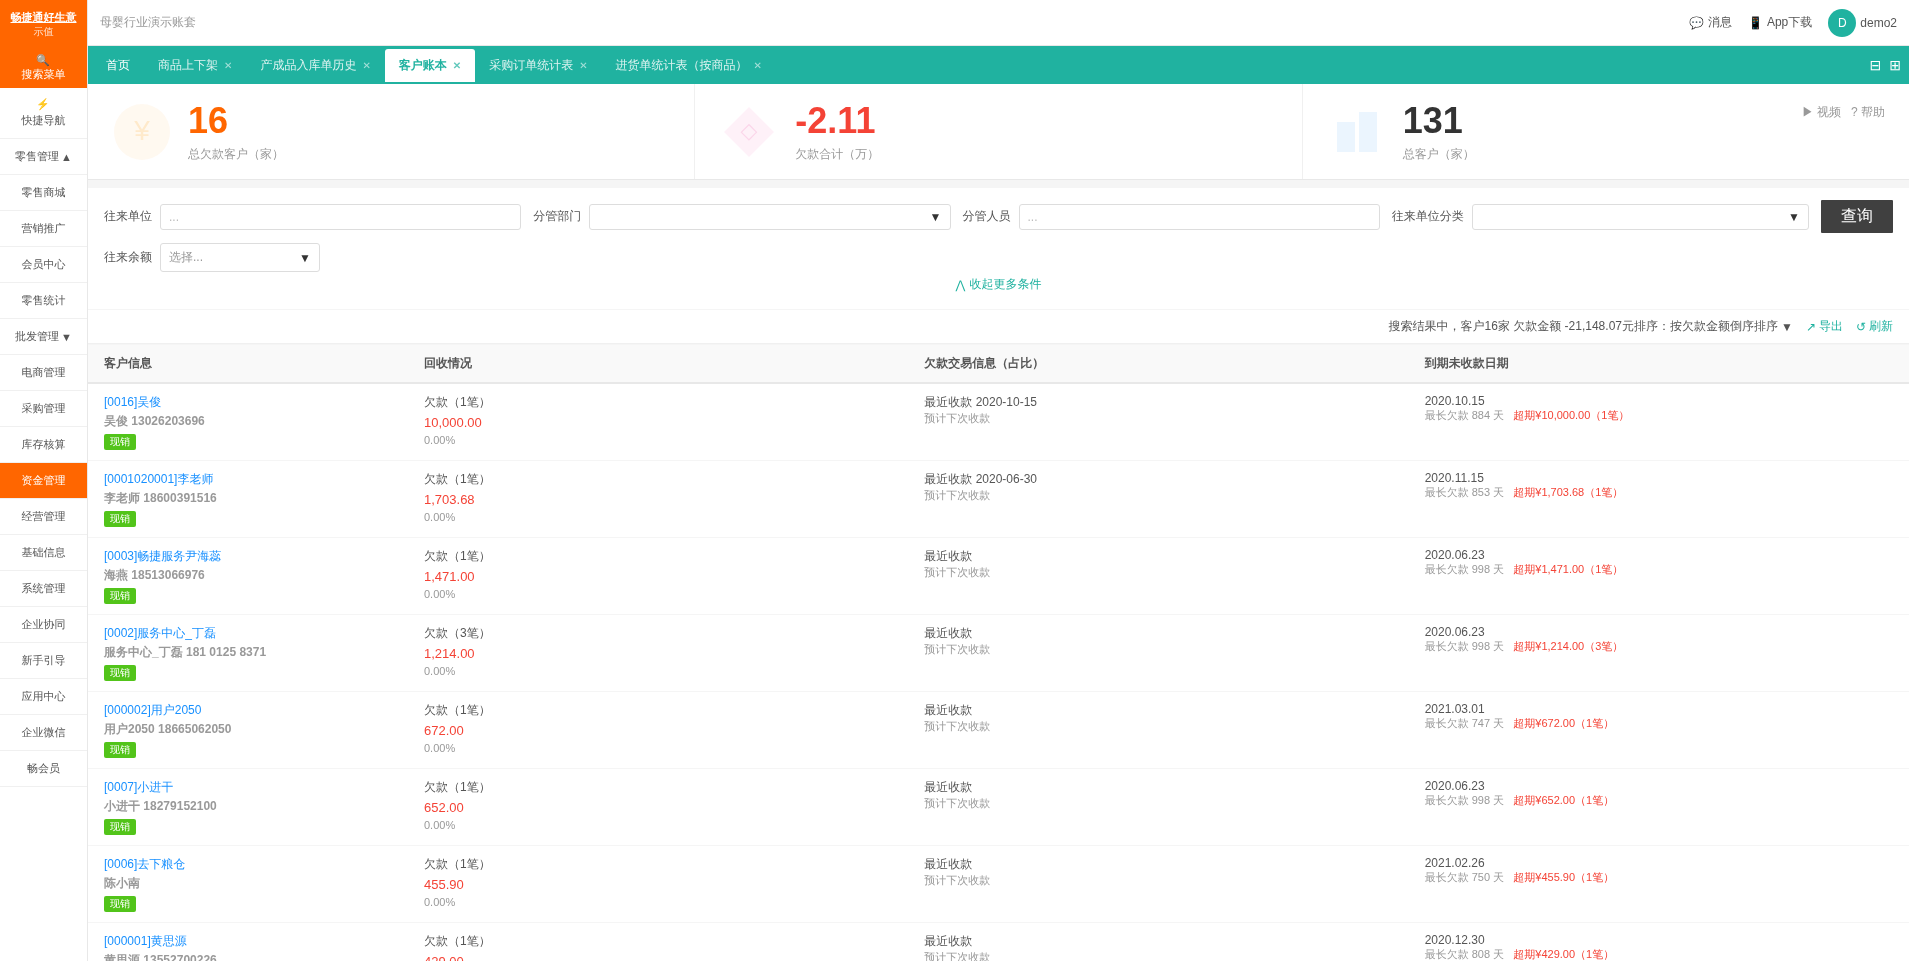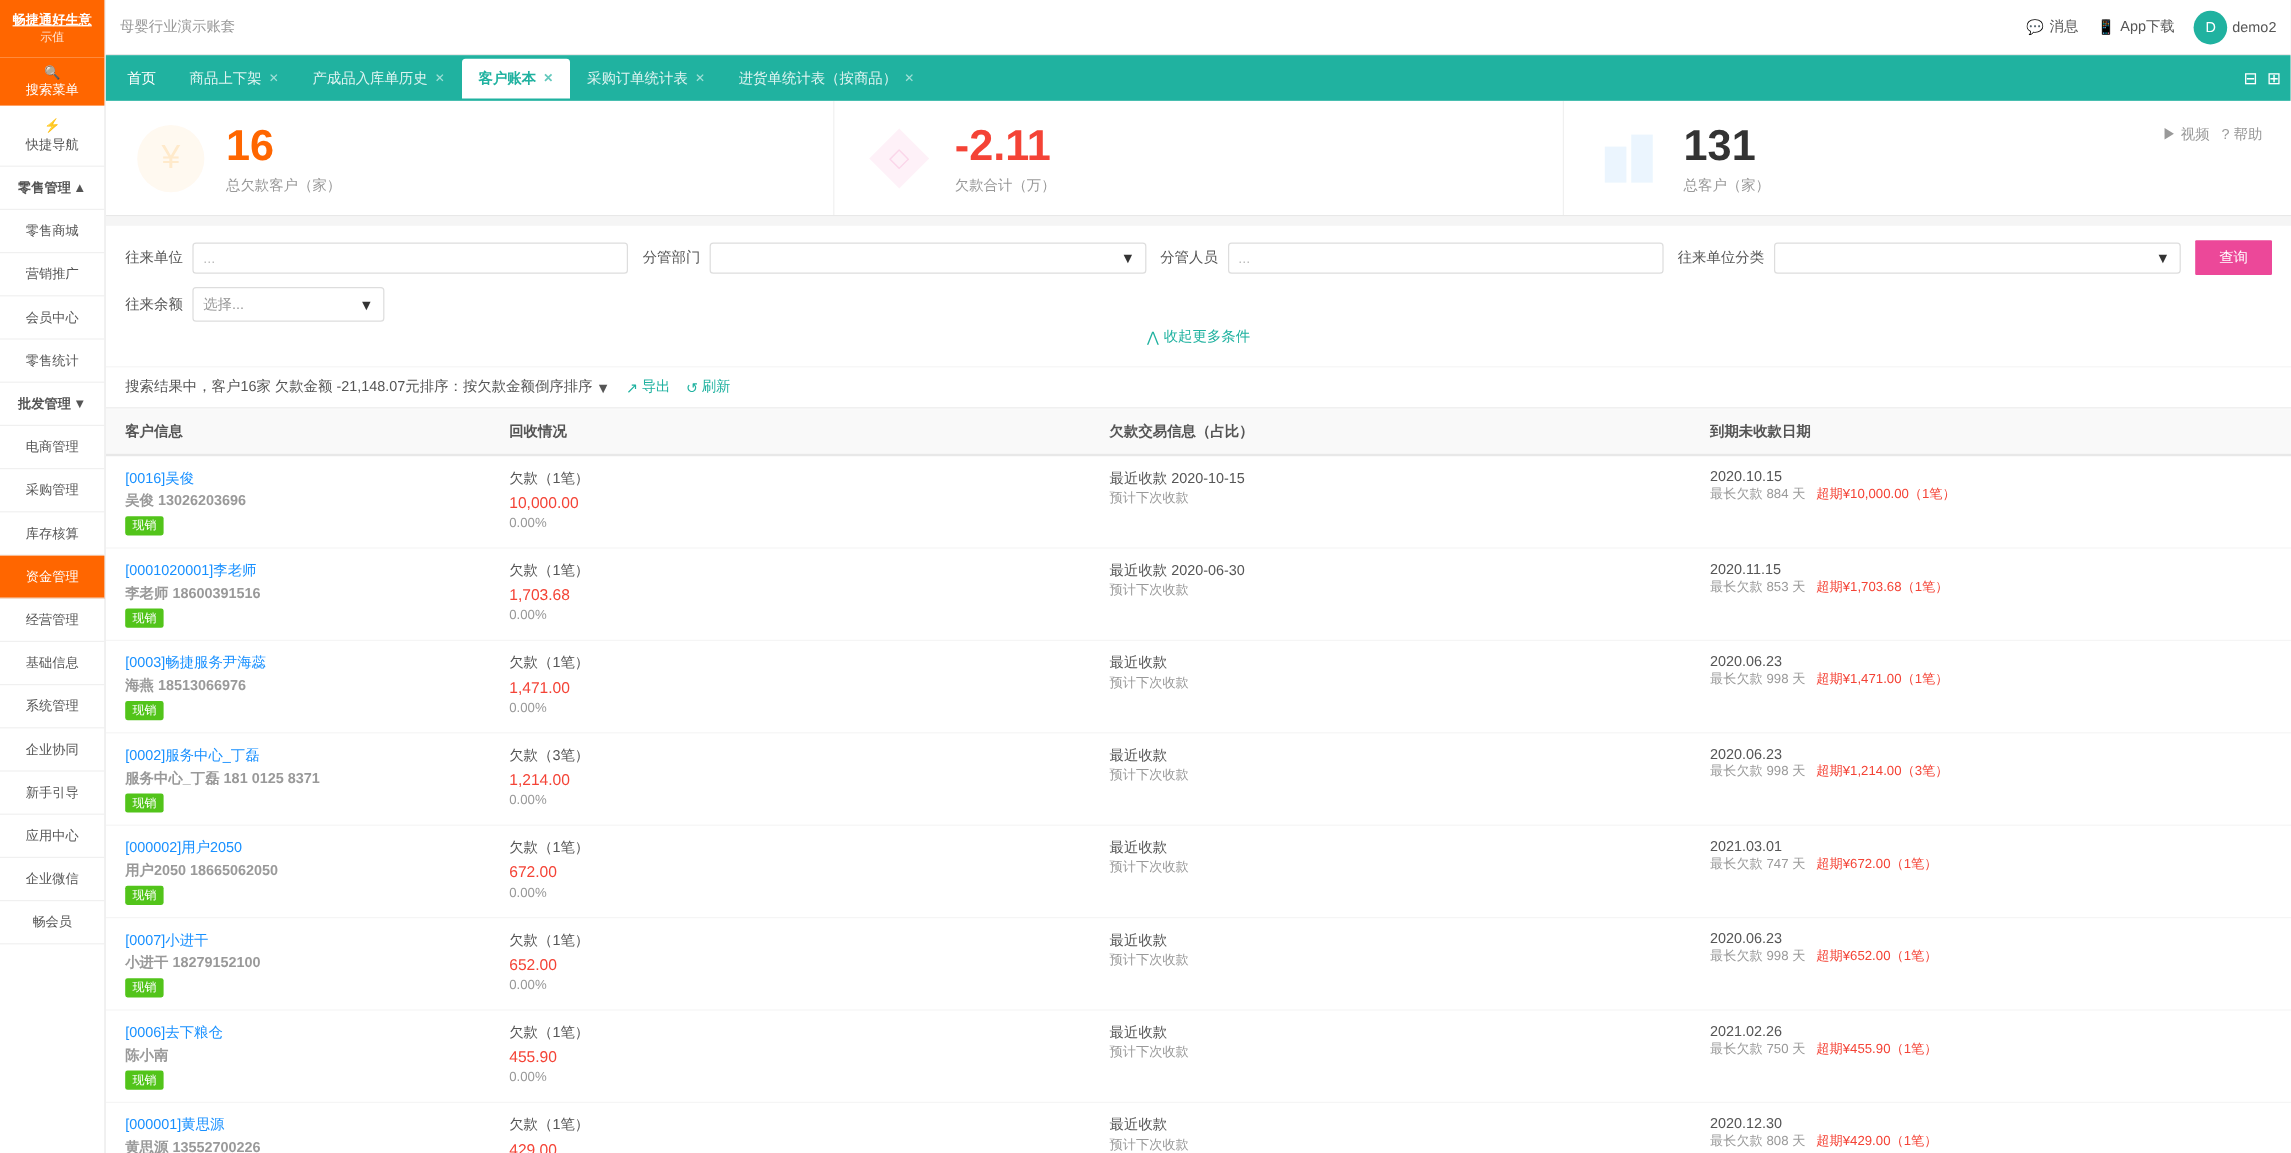--- a/index.html
+++ b/index.html
@@ -9,21 +9,21 @@
     .app-container { display: flex; height: 961px; overflow: hidden; }
     .sidebar { width: 88px; background: #fff; border-right: 1px solid #e8e8e8; display: flex; flex-direction: column; }
     .main-area { flex: 1; display: flex; flex-direction: column; overflow: hidden; }
 
     
     .sidebar-logo { background: #ff6600; padding: 8px; text-align: center; color: #fff; font-size: 11px; line-height: 1.3; min-height: 48px; display: flex; align-items: center; justify-content: center; }
     .sidebar-search { background: #ff6600; padding: 6px 8px; color: #fff; font-size: 11px; cursor: pointer; text-align: center; }
     .sidebar-nav-item { padding: 10px 4px; text-align: center; font-size: 11px; color: #555; cursor: pointer; border-bottom: 1px solid #f0f0f0; }
     .sidebar-nav-item.active { background: #ff6600; color: #fff; }
     .sidebar-nav-item .nav-label { margin-top: 2px; }
-    .sidebar-nav-expand { display: flex; align-items: center; justify-content: center; gap: 2px; font-weight: bold; }
+    .sidebar-nav-expand { display: flex; align-items: center; justify-content: center; gap: 2px; }
 
     
     .topbar { background: #fff; height: 46px; display: flex; align-items: center; justify-content: space-between; padding: 0 12px; border-bottom: 1px solid #e8e8e8; }
     .topbar-title { font-size: 12px; color: #999; }
     .topbar-right { display: flex; align-items: center; gap: 16px; font-size: 12px; color: #555; }
     .topbar-right-item { display: flex; align-items: center; gap: 4px; cursor: pointer; }
 
     
     .tabs-bar { background: #20b2a0; display: flex; align-items: center; min-height: 38px; padding: 0 4px; }
     .tab-item { padding: 8px 14px; font-size: 12px; color: rgba(255,255,255,0.85); cursor: pointer; display: flex; align-items: center; gap: 6px; white-space: nowrap; border-radius: 3px 3px 0 0; }
@@ -50,26 +50,26 @@
     .stat-main .stat-label { font-size: 12px; color: #999; margin-top: 4px; }
     .stat-help { margin-left: auto; display: flex; align-items: center; gap: 10px; font-size: 12px; color: #999; align-self: flex-start; padding-top: 4px; }
 
     
     .filter-section { background: #fff; margin-top: 8px; padding: 12px 16px; }
     .filter-row { display: flex; align-items: center; gap: 12px; margin-bottom: 10px; }
     .filter-item { display: flex; align-items: center; gap: 8px; flex: 1; }
     .filter-label { font-size: 12px; color: #555; white-space: nowrap; }
     .filter-input { flex: 1; border: 1px solid #ddd; border-radius: 3px; padding: 5px 8px; font-size: 12px; color: #333; display: flex; align-items: center; justify-content: space-between; cursor: pointer; min-width: 160px; }
     .filter-select { flex: 1; border: 1px solid #ddd; border-radius: 3px; padding: 5px 8px; font-size: 12px; color: #333; display: flex; align-items: center; justify-content: space-between; cursor: pointer; min-width: 160px; }
-    .filter-btn { background: #ec4899; color: #fff; border: none; border-radius: 1px; padding: 6px 20px; font-size: 12px; cursor: pointer; }
+    .filter-btn { background: #404040; color: #fff; border: none; border-radius: 1px; padding: 6px 20px; font-size: 16px; cursor: pointer; }
     .collapse-row { text-align: center; color: #20b2a0; font-size: 12px; cursor: pointer; padding: 4px; display: flex; align-items: center; justify-content: center; gap: 4px; }
     .filter-second-row { display: flex; align-items: center; gap: 12px; }
 
     
-    .results-info { background: #fff; padding: 8px 16px; margin-top: 1px; display: flex; align-items: center; justify-content: flex-start; border-bottom: 1px solid #f0f0f0; }
+    .results-info { background: #fff; padding: 8px 16px; margin-top: 1px; display: flex; align-items: center; justify-content: flex-end; border-bottom: 1px solid #f0f0f0; }
     .results-text { font-size: 12px; color: #555; }
     .results-actions { display: flex; align-items: center; gap: 13px; font-size: 12px; color: #555; }
     .results-actions span { cursor: pointer; display: flex; align-items: center; gap: 3px; }
     .results-actions span.link { color: #20b2a0; }
 
     
     .data-table { background: #fff; margin-top: 1px; width: 100%; }
     .table-header { display: grid; grid-template-columns: 320px 1fr 1fr 1fr; background: #f9f9f9; border-bottom: 2px solid #e8e8e8; }
     .th { padding: 10px 16px; font-size: 12px; color: #555; font-weight: bold; }
     .table-row-item { display: grid; grid-template-columns: 320px 1fr 1fr 1fr; border-bottom: 1px solid #f5f5f5; }

